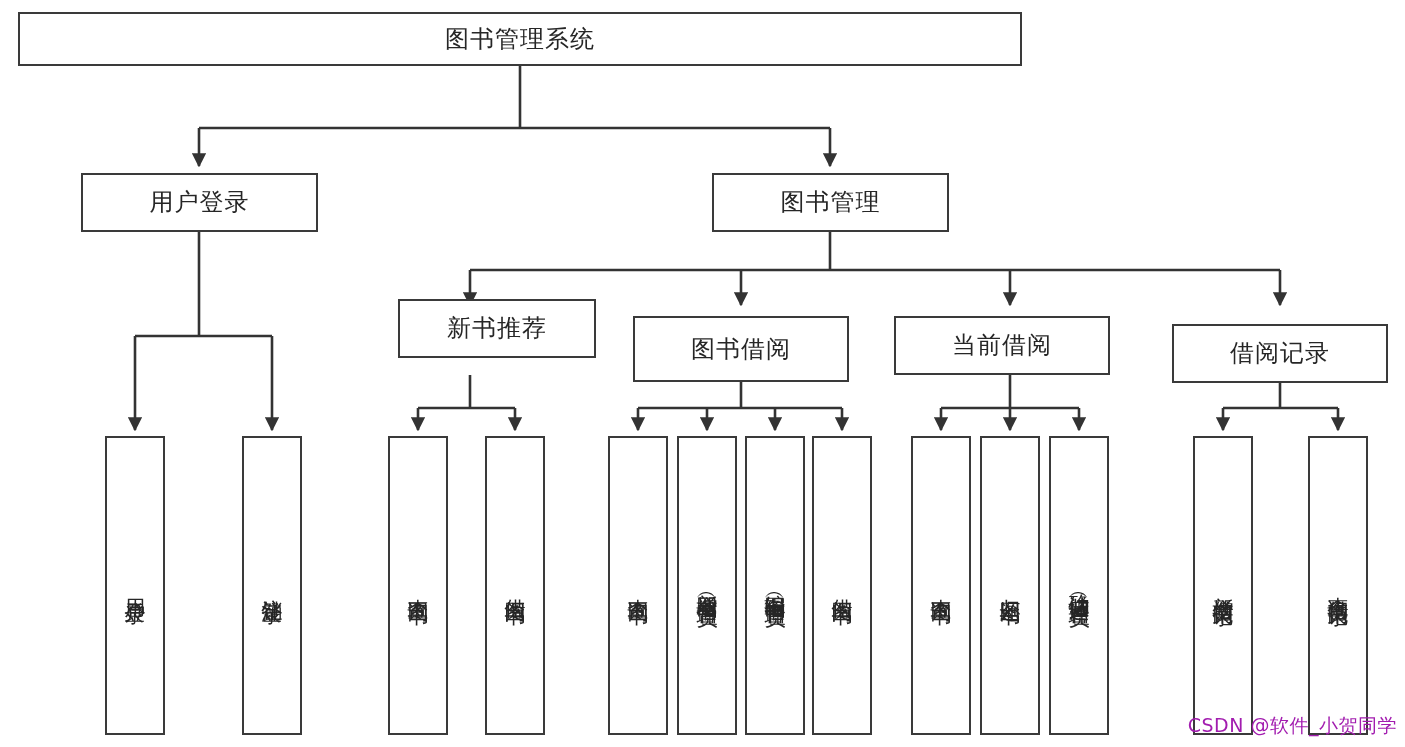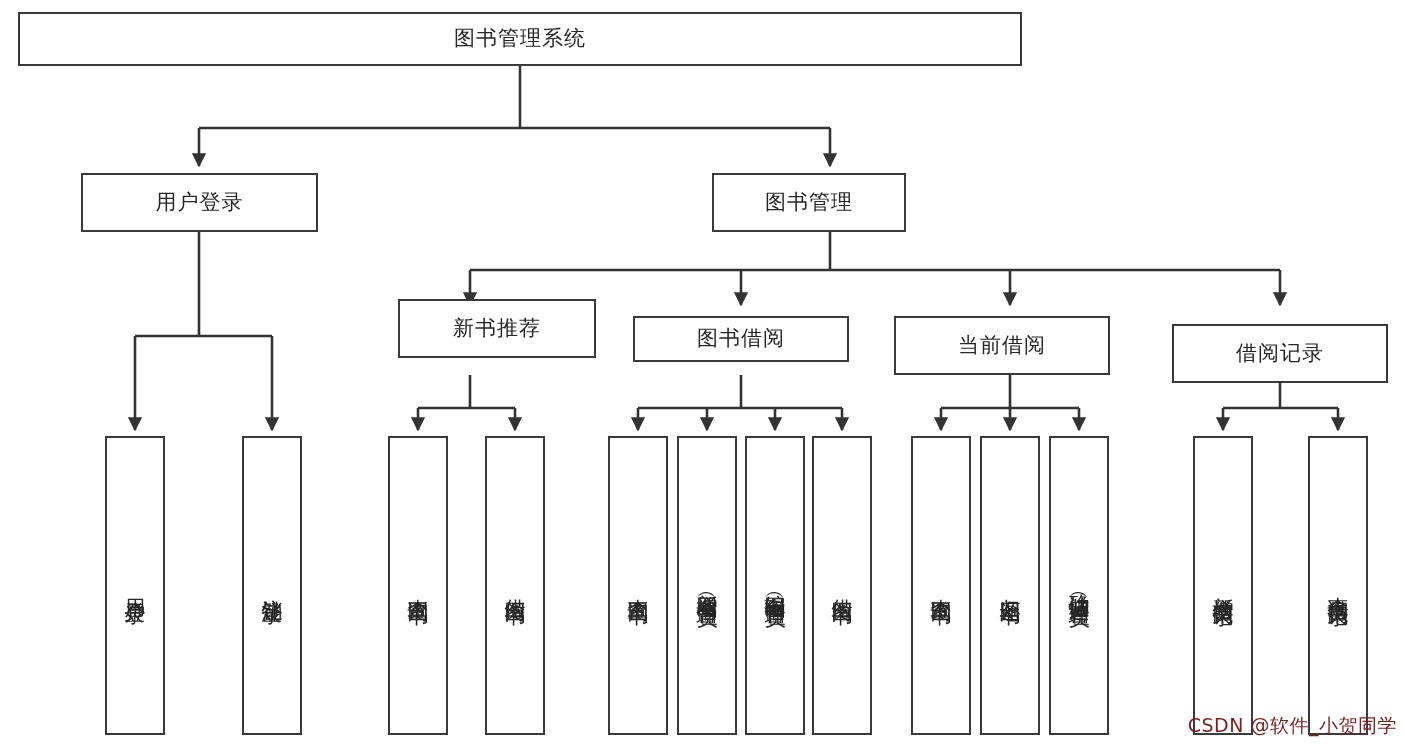--- a/index.html
+++ b/index.html
@@ -29,21 +29,21 @@
     position: absolute;
     box-sizing: border-box;
     border: 2px solid #3a3a3a;
     background: #ffffff;
     display: flex;
     align-items: center;
     justify-content: center;
     color: #262626;
   }
   .node.horizontal {
-    font-size: 21px;
+    font-size: 24px;
     letter-spacing: 1px;
     line-height: 1.2;
     text-align: right;
   }
   .node.vertical {
     writing-mode: vertical-rl;
     text-orientation: upright;
     font-size: 21px;
     line-height: 1.15;
     letter-spacing: 2px;
@@ -56,21 +56,21 @@
     writing-mode: vertical-rl;
     text-orientation: upright;
     display: block;
     text-align: center;
   }
   #watermark {
     position: absolute;
     right: 8px;
     bottom: 8px;
     font-size: 19px;
-    color: #7f1d1d;
+    color: #a21caf;
     letter-spacing: 0.5px;
     user-select: none;
   }
 </style>
 </head>
 <body>
 
 <div id="diagram-root">
 
   <svg id="edges" viewBox="0 0 1405 747" xmlns="http://www.w3.org/2000/svg">
@@ -123,29 +123,29 @@
   </svg>
 
   <div class="node horizontal" style="left:18px; top:12px; width:1004px; height:54px;">
     <span>图书管理系统</span>
   </div>
 
   <div class="node horizontal" style="left:81px; top:173px; width:237px; height:59px;">
     <span>用户登录</span>
   </div>
 
-  <div class="node horizontal" style="left:712px; top:173px; width:194px; height:59px;">
+  <div class="node horizontal" style="left:712px; top:173px; width:237px; height:59px;">
     <span>图书管理</span>
   </div>
 
   <div class="node horizontal" style="left:362px; top:299px; width:198px; height:59px;margin-left:36px;">
     <span>新书推荐</span>
   </div>
 
-  <div class="node horizontal" style="left:633px; top:316px; width:216px; height:46px;">
+  <div class="node horizontal" style="left:633px; top:316px; width:216px; height:66px;">
     <span>图书借阅</span>
   </div>
 
   <div class="node horizontal" style="left:894px; top:316px; width:216px; height:59px;">
     <span>当前借阅</span>
   </div>
 
   <div class="node horizontal" style="left:1172px; top:316px; width:216px; height:59px;margin-top:8px;">
     <span>借阅记录</span>
   </div>

